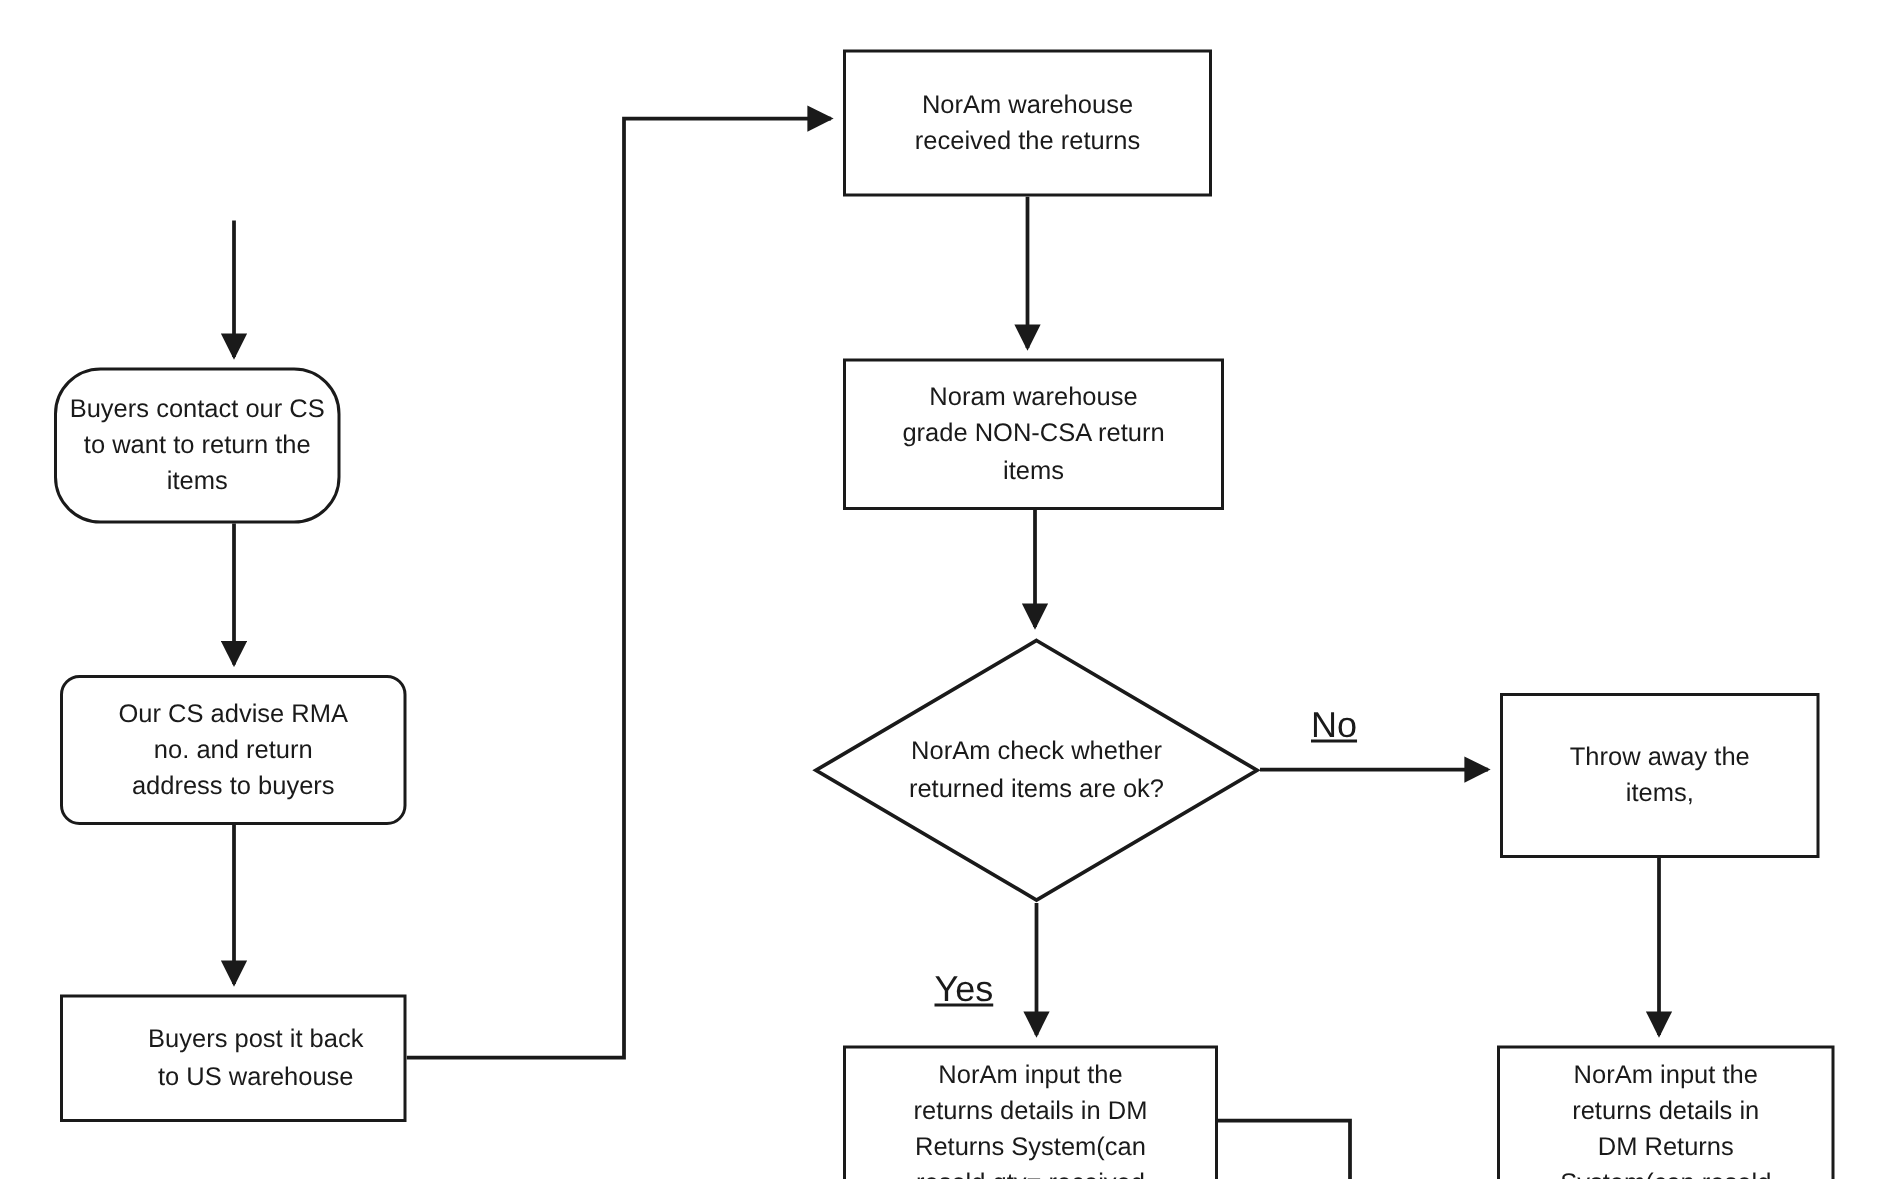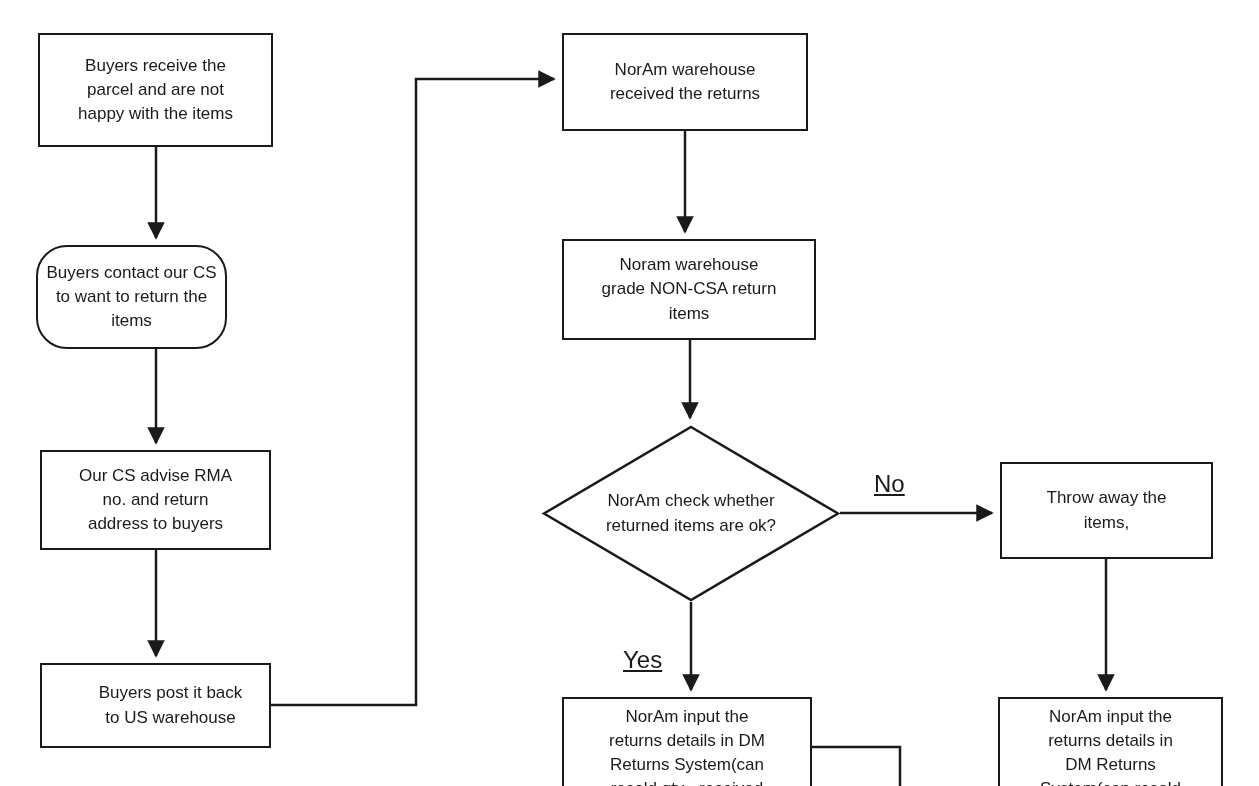--- a/index.html
+++ b/index.html
@@ -96,33 +96,28 @@
       <path d="M 690,340 L 690,418"></path>
       <path d="M 840,513 L 992,513"></path>
       <path d="M 691,602 L 691,690"></path>
       <path d="M 1106,559 L 1106,690"></path>
     </g>
     <g stroke="#1a1a1a" stroke-width="2.5" fill="none">
       <path d="M 812,747 L 900,747 L 900,786"></path>
     </g>
   </svg>
 
-  <div class="node" style="left:38px; top:33px; width:235px; height:114px;">
-    <span>Buyers receive the
-parcel and are not
-happy with the items</span>
-  </div>
 
   <div class="node" style="left:36px; top:245px; width:191px; height:104px;border-radius:31px;">
     <span>Buyers contact our CS
 to want to return the
 items</span>
   </div>
 
-  <div class="node" style="left:40px; top:450px; width:231px; height:100px;">
+  <div class="node" style="left:40px; top:450px; width:231px; height:100px;border-radius:13px;">
     <span>Our CS advise RMA
 no. and return
 address to buyers</span>
   </div>
 
   <div class="node" style="left:40px; top:663px; width:231px; height:85px;padding-left:36px;">
     <span>Buyers post it back
 to US warehouse</span>
   </div>
 
@@ -138,21 +133,21 @@
   </div>
 
   <div class="decision-wrap" style="left:542px; top:425px; width:298px; height:177px;">
     <svg width="298" height="177" viewBox="0 0 298 177">
       <polygon points="149,2 296,88.5 149,175 2,88.5" fill="#ffffff" stroke="#1a1a1a" stroke-width="2.5"></polygon>
     </svg>
     <div class="decision-label">NorAm check whether
 returned items are ok?</div>
   </div>
 
-  <div class="node" style="left:1000px; top:462px; width:213px; height:97px;align-items:center;">
+  <div class="node" style="left:1000px; top:462px; width:213px; height:110px;align-items:center;">
     <span>Throw away the
 items,</span>
   </div>
 
   <div class="node clip" style="left:562px; top:697px; width:250px; height:110px;">
     <span>NorAm input the
 returns details in DM
 Returns System(can
 resold qty= received</span>
   </div>

